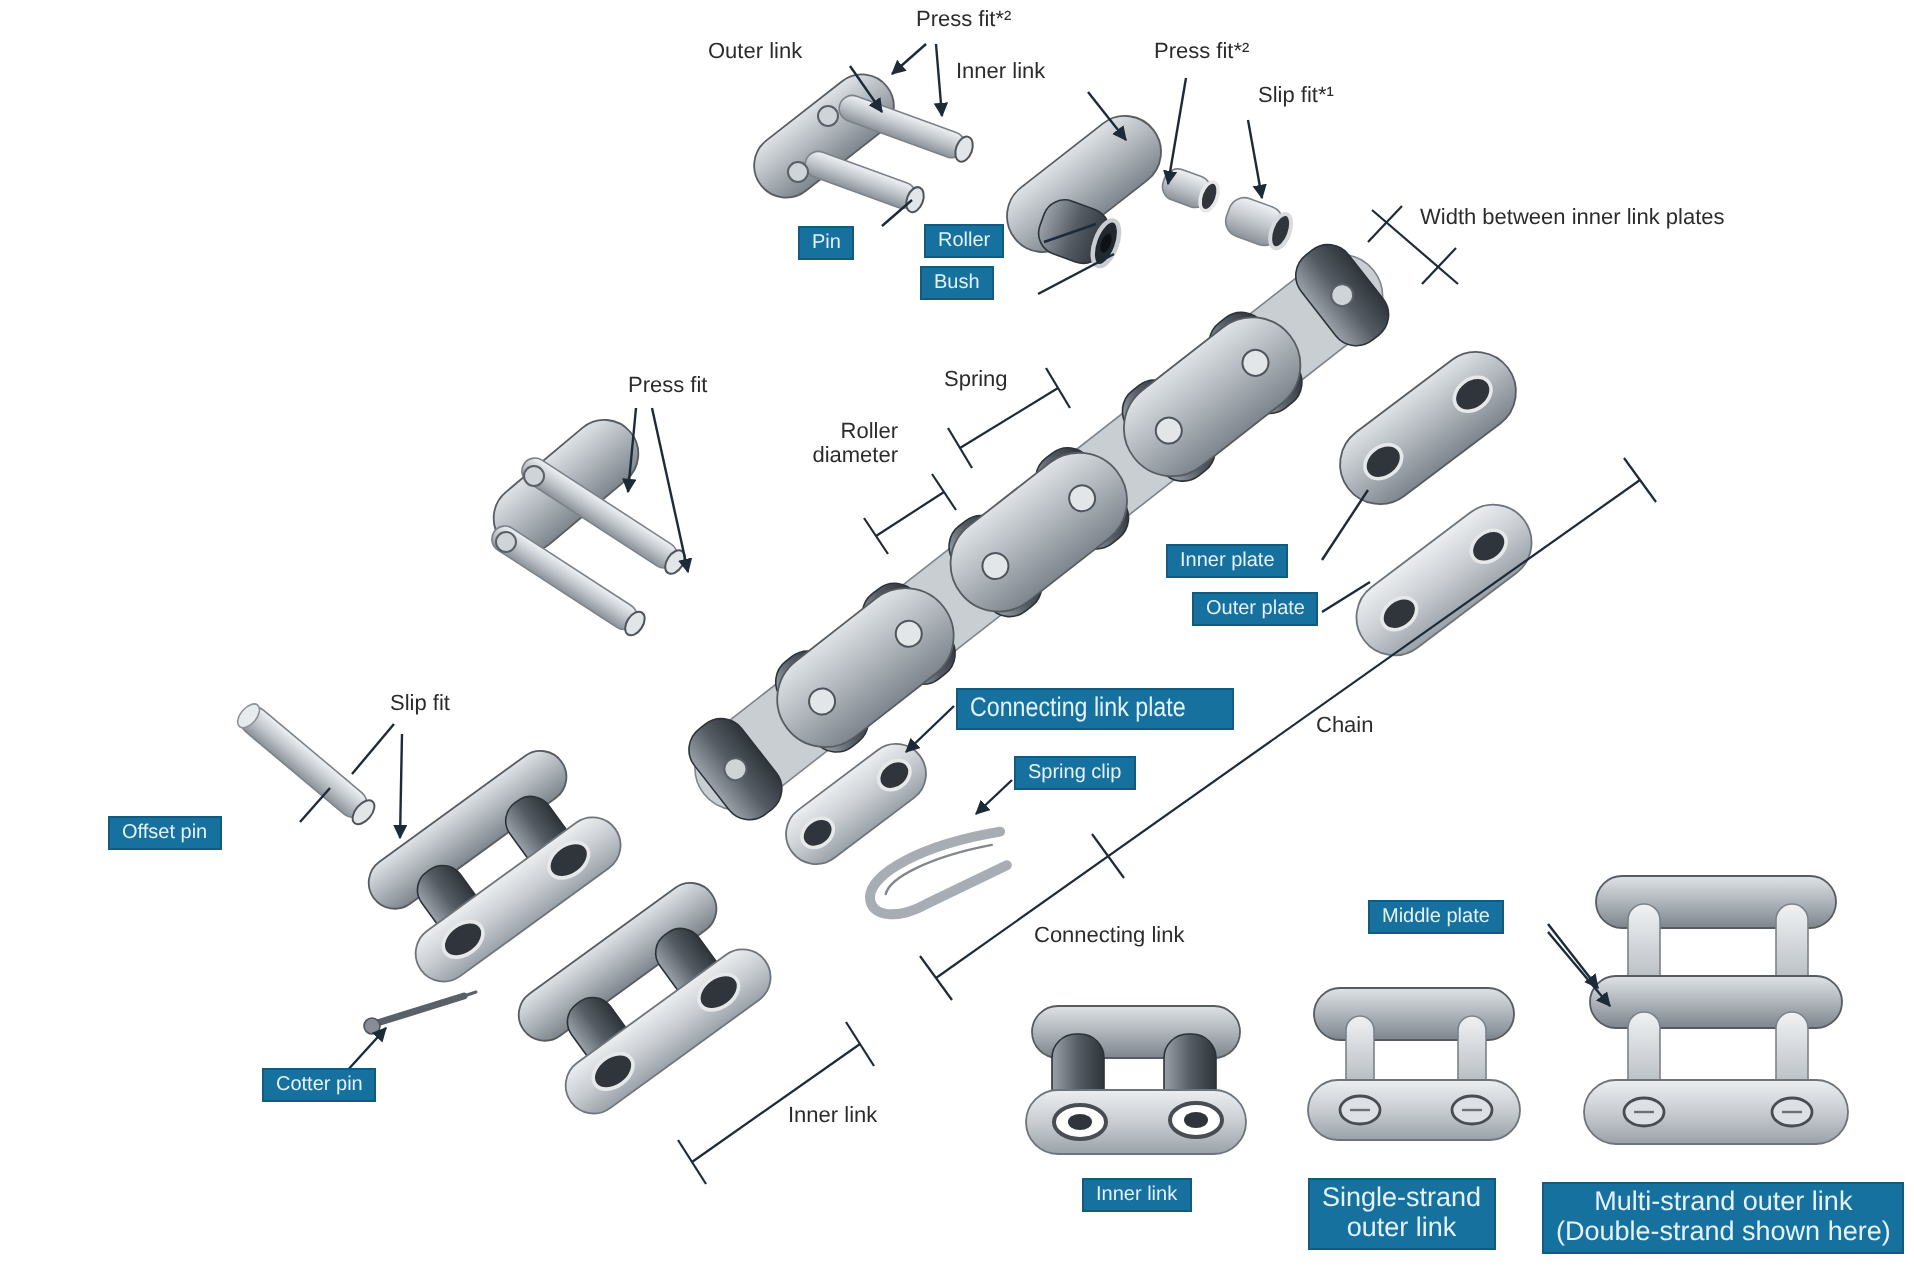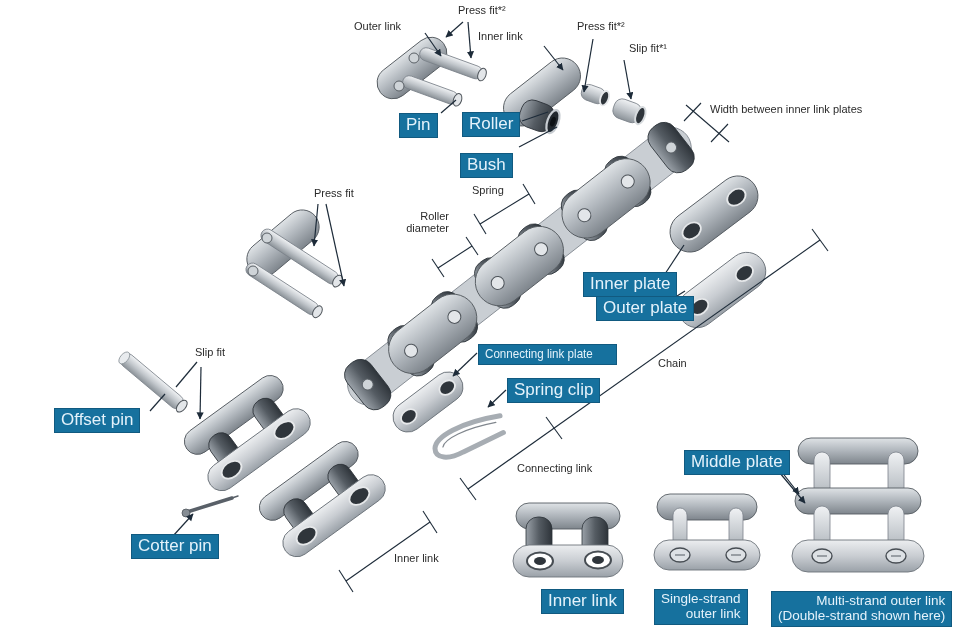--- a/index.html
+++ b/index.html
@@ -35,24 +35,24 @@
   .clip{fill:none;stroke:#a7adb3;stroke-width:5;stroke-linecap:round;}
   .clipshadow{fill:none;stroke:#81878e;stroke-width:1.2;stroke-linecap:round;}
   .lbl{
     position:absolute;color:var(--label-text);font-size:11px;line-height:1.08;
     white-space:nowrap;
   }
   .lbl.wrap{white-space:normal;text-align:right;}
   .box{
     position:absolute;background:var(--label-box-bg);color:var(--label-box-text);
     border:1px solid var(--label-box-border);
-    font-size:17px;line-height:1.1;padding:2px 6px;white-space:nowrap;
+    font-size:10px;line-height:1.1;padding:2px 6px;white-space:nowrap;
   }
   .box.small{font-size:13.5px;}
-  .box.center{text-align:right;}
+  .box.center{text-align:center;}
   .box.center span{display:block;}
   .box .condensed{display:inline-block;transform:scaleX(0.86);transform-origin:0 50%;}
 </style>
 </head>
 <body>
 
 <div class="stage">
 
   <svg class="art" width="957" height="639" viewBox="0 0 957 639">
     <defs>
@@ -302,21 +302,21 @@
   <div class="lbl" style="left:314px;top:188px">Press fit</div>
   <div class="lbl" style="left:472px;top:185px">Spring</div>
   <div class="lbl wrap" style="left:383px;top:211px;width:66px">Roller diameter</div>
   <div class="lbl" style="left:658px;top:358px">Chain</div>
   <div class="lbl" style="left:195px;top:347px">Slip fit</div>
   <div class="lbl" style="left:517px;top:463px">Connecting link</div>
   <div class="lbl" style="left:394px;top:553px">Inner link</div>
 
   <div class="box" style="left:399px;top:113px">Pin</div>
   <div class="box" style="left:462px;top:112px">Roller</div>
-  <div class="box" style="left:460px;top:153px">Bush</div>
+  <div class="box" style="left:460px;top:133px">Bush</div>
   <div class="box" style="left:583px;top:272px">Inner plate</div>
   <div class="box" style="left:596px;top:296px">Outer plate</div>
   <div class="box small" style="left:478px;top:344px"><span class="condensed">Connecting link plate</span></div>
   <div class="box" style="left:507px;top:378px">Spring clip</div>
   <div class="box" style="left:54px;top:408px">Offset pin</div>
   <div class="box" style="left:131px;top:534px">Cotter pin</div>
   <div class="box" style="left:684px;top:450px">Middle plate</div>
   <div class="box" style="left:541px;top:589px">Inner link</div>
   <div class="box small center" style="left:654px;top:589px">
     <span>Single-strand</span>

